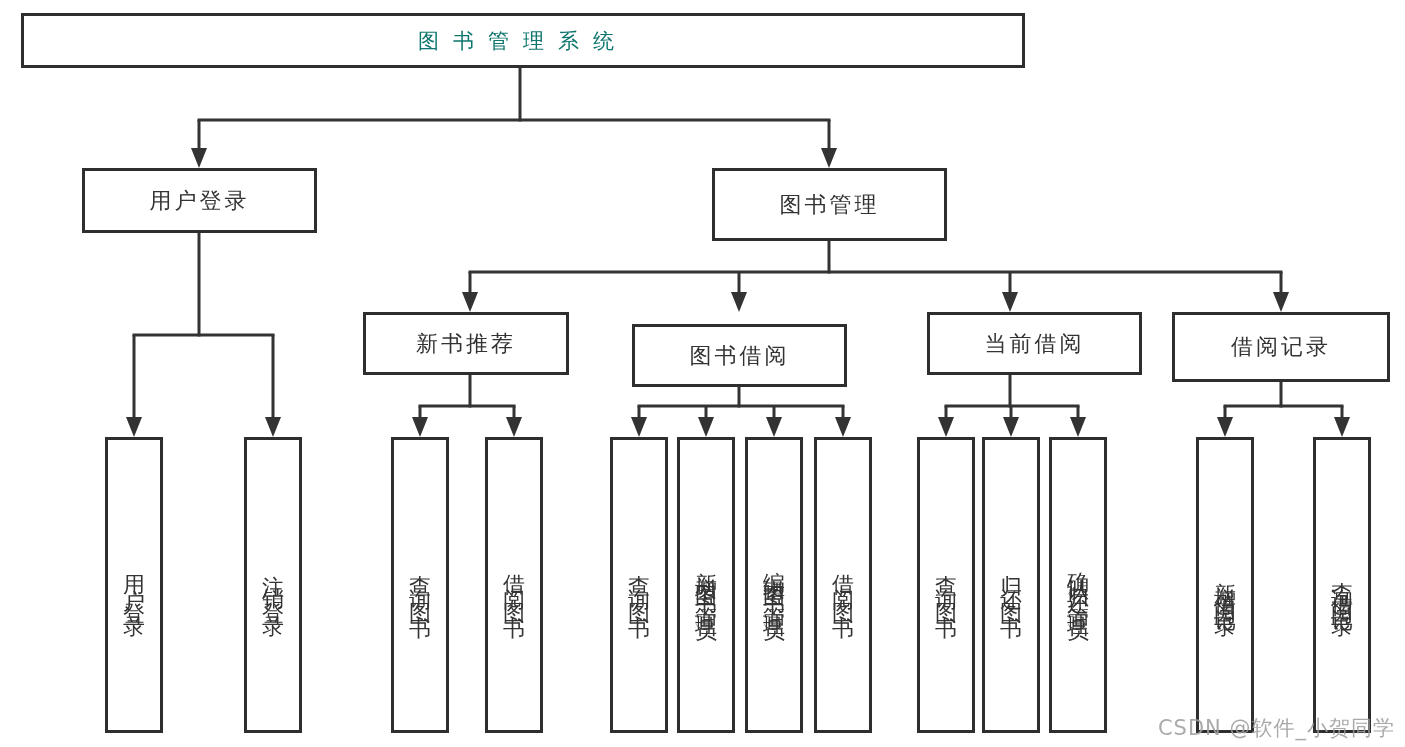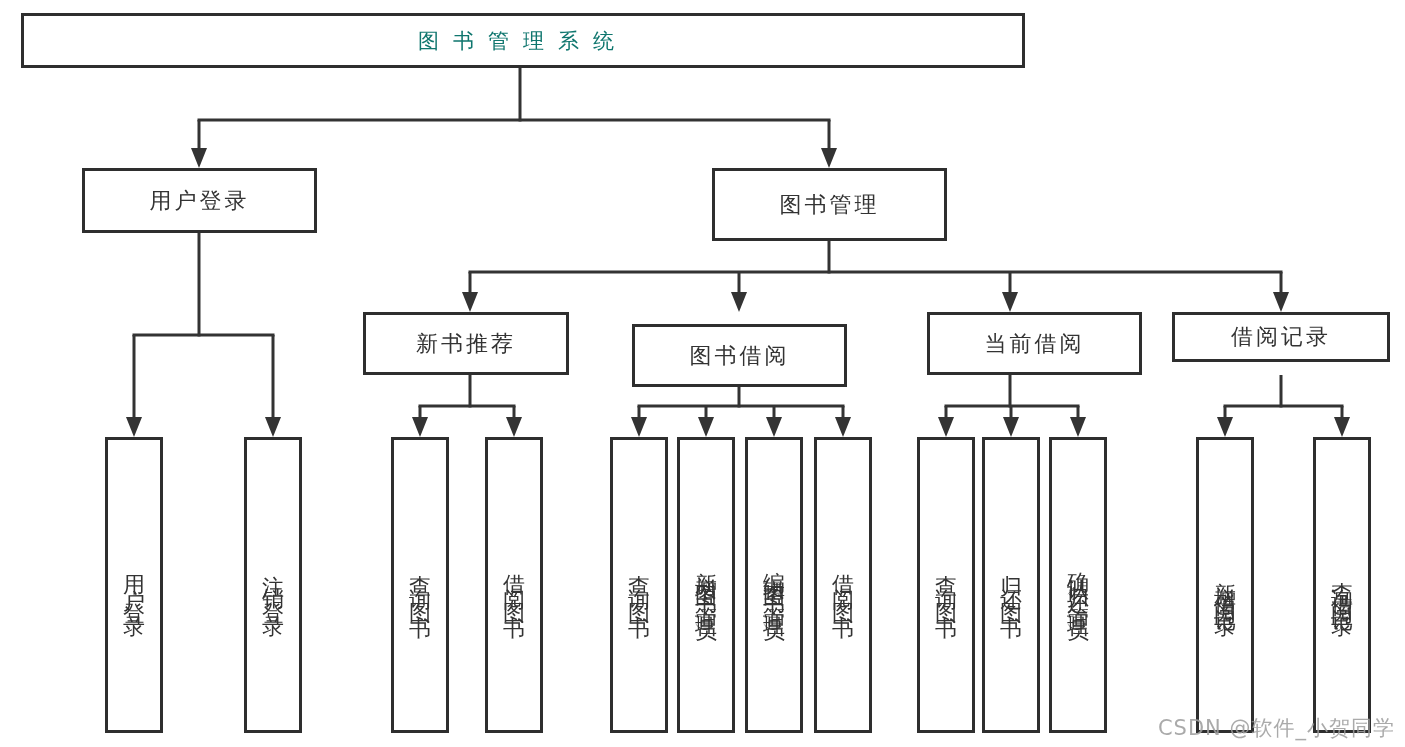--- a/index.html
+++ b/index.html
@@ -146,21 +146,21 @@
 
   <div class="box" style="left:363px;top:312px;width:206px;height:63px;">
     <span class="hlabel">新书推荐</span>
   </div>
   <div class="box" style="left:632px;top:312px;width:215px;height:63px;margin-top:12px;">
     <span class="hlabel">图书借阅</span>
   </div>
   <div class="box" style="left:902px;top:312px;width:215px;height:63px;margin-left:25px;">
     <span class="hlabel">当前借阅</span>
   </div>
-  <div class="box" style="left:1172px;top:312px;width:218px;height:50px;">
+  <div class="box" style="left:1172px;top:312px;width:218px;height:70px;">
     <span class="hlabel">借阅记录</span>
   </div>
 
   <div class="box" style="left:105px;top:437px;width:58px;height:296px;">
     <span class="leaf">用户登录</span>
   </div>
   <div class="box" style="left:244px;top:437px;width:58px;height:296px;">
     <span class="leaf">注销登录</span>
   </div>
 

